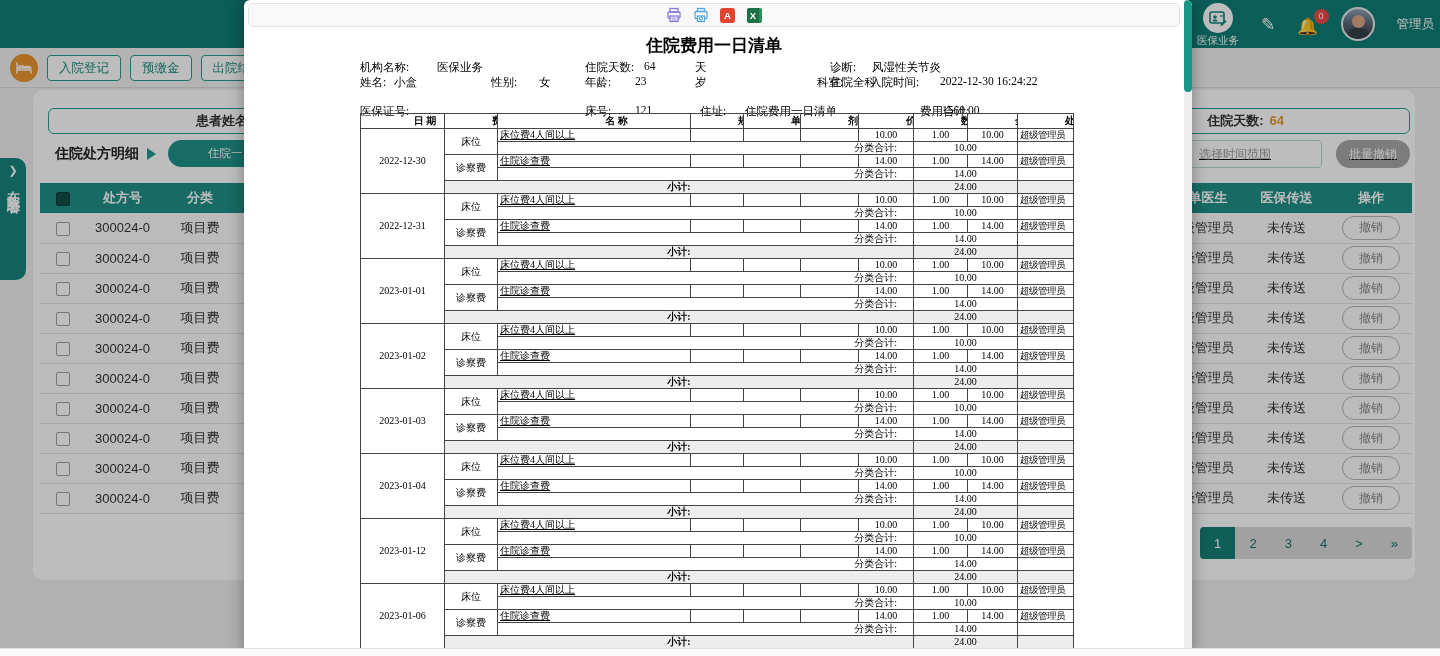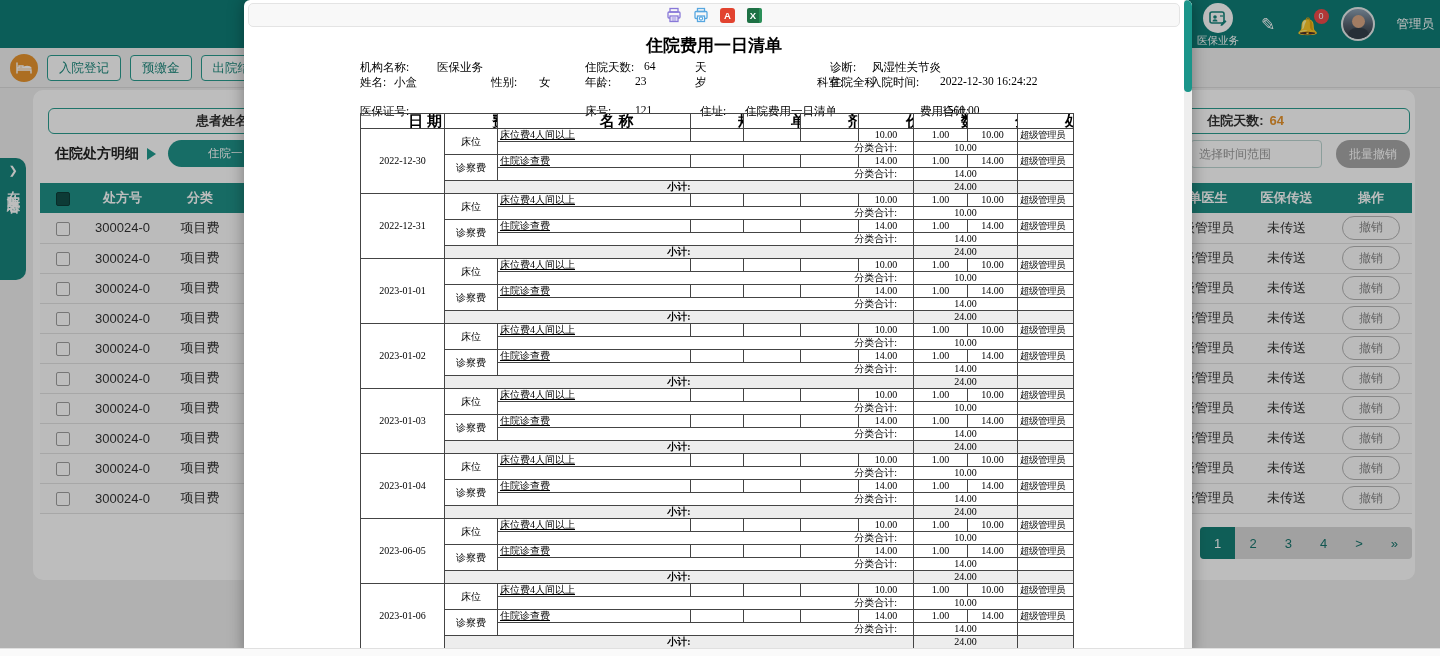--- a/index.html
+++ b/index.html
@@ -29,21 +29,21 @@
   .tb-btn { height:26px; padding:0 11px; background:#fff; border:1px solid #2a9d8f; border-radius:4px; color:#1f8a7e; font-size:12.5px; line-height:24px; white-space:nowrap; }
 
   .content-card { position:absolute; left:33px; top:90px; width:1382px; height:490px; background:#ffffff; border-radius:10px; }
   .patient-bar { position:absolute; left:15px; top:18px; width:1362px; height:26px; border:1px solid #2a9d8f; border-radius:6px; display:flex; align-items:center; justify-content:space-between; padding:0 125px 0 147px; font-size:13px; font-weight:bold; color:#333; }
   .days-val { color:#e8952e; margin-left:6px; }
   .section-row { position:absolute; left:22px; top:50px; width:1355px; height:30px; }
   .sec-left { position:absolute; left:0; top:0; display:flex; align-items:center; gap:8px; }
   .sec-title { font-size:14px; font-weight:bold; color:#222; }
   .play-icon { width:0; height:0; border-left:9px solid #1f9a8e; border-top:6px solid transparent; border-bottom:6px solid transparent; }
   .print-pill { height:27px; width:172px; margin-left:4px; background:#1f948a; border:none; border-radius:14px; color:#fff; font-size:11.5px; white-space:nowrap; overflow:hidden; }
-  .sec-right { position:absolute; right:0; top:0; display:flex; align-items:center; gap:14px; }
+  .sec-right { position:absolute; right:0; top:0; display:flex; align-items:center; gap:14px;text-decoration:underline; }
   .date-input { width:132px; height:28px; border:1px solid #bcd6d2; border-radius:4px; background:#fff; font-size:12px; padding:0 8px; color:#333; }
   .date-input::placeholder { color:#9a9a9a; }
   .batch-pill { height:28px; width:74px; background:#a8a8a8; border:none; border-radius:14px; color:#fff; font-size:12px; }
 
   .bg-table { position:absolute; left:7px; top:93px; width:1372px; border-collapse:collapse; table-layout:fixed; }
   .bg-table th { background:#1f9187; color:#fff; font-size:13px; font-weight:bold; height:30px; text-align:center; }
   .bg-table td { height:30px; text-align:center; font-size:13px; color:#333; border-bottom:1px solid #e2e2e2; background:#fdfdfd; }
   .hdr-cb { display:inline-block; width:14px; height:14px; background:#124f4a; border:1px solid #0d3c38; border-radius:2px; vertical-align:middle; }
   .row-cb { display:inline-block; width:14px; height:14px; background:#fff; border:1px solid #9f9f9f; border-radius:2px; vertical-align:middle; }
   .cancel-pill { height:24px; width:58px; background:#fdfdfd; border:1px solid #b5b5b5; border-radius:12px; color:#8a8a8a; font-size:12px; }
@@ -74,21 +74,21 @@
   .rpt-info { position:absolute; left:0; top:33px; width:940px; height:52px; font-size:11.5px; white-space:nowrap; }
   .rpt-info span { position:absolute; }
   .r1 { top:0; } .r2 { top:15px; } .r3 { top:30px;margin-top:14px; }
   .p116 { left:116px; } .p150 { left:150px; } .p193 { left:193px; } .p261 { left:247px; } .p295 { left:295px; }
   .p341 { left:341px; } .p391 { left:391px; } .p400 { left:400px; } .p451 { left:451px; } .p456 { left:456px; }
   .p501 { left:501px; } .p541 { left:573px; } .p586 { left:586px; } .p628 { left:628px; } .p676 { left:676px; }
   .p696 { left:696px; } .p734 { left:698px; }
 
   .rpt-table { position:absolute; left:116px; top:86px; width:713px; border-collapse:collapse; table-layout:fixed; font-size:10px; }
   .rpt-table th, .rpt-table td { border:1px solid #444; height:13px; line-height:12px; padding:0 2px; overflow:hidden; white-space:nowrap; text-align:center; }
-  .rpt-table th { font-weight:bold; font-size:15px; height:15px;padding-left:47px; }
+  .rpt-table th { font-weight:bold; font-size:10px; height:15px;padding-left:47px; }
   .rpt-table td.name { text-align:left;text-decoration:underline; }
   .rpt-table td.doc { text-align:left; font-size:9.5px; letter-spacing:-0.5px; }
   .rpt-table td.sub-label { text-align:right; padding-right:16px; }
   .rpt-table tr.total-row td { background:#ededed; }
   .rpt-table tr.total-row td.t-label { font-weight:bold;text-align:center; }
 
   .modal-scroll { position:absolute; right:0; top:0; width:8px; height:656px; background:#eeeeee; }
   .modal-thumb { position:absolute; left:0; top:0; width:8px; height:92px; background:#1a958a; border-radius:4px; }
 </style>
 </head>
@@ -631,21 +631,21 @@
             </tr>
             <tr class="total-row">
               <td colspan="6" class="t-label">小计:</td>
               <td colspan="2">24.00</td>
               <td></td>
             </tr>
           </tbody>
 
           <tbody>
             <tr>
-              <td rowspan="5">2023-06-05</td>
+              <td rowspan="5">2023-01-12</td>
               <td rowspan="2">床位</td>
               <td class="name">床位费4人间以上</td>
               <td></td>
               <td></td>
               <td></td>
               <td>10.00</td>
               <td>1.00</td>
               <td>10.00</td>
               <td class="doc">超级管理员</td>
             </tr>

